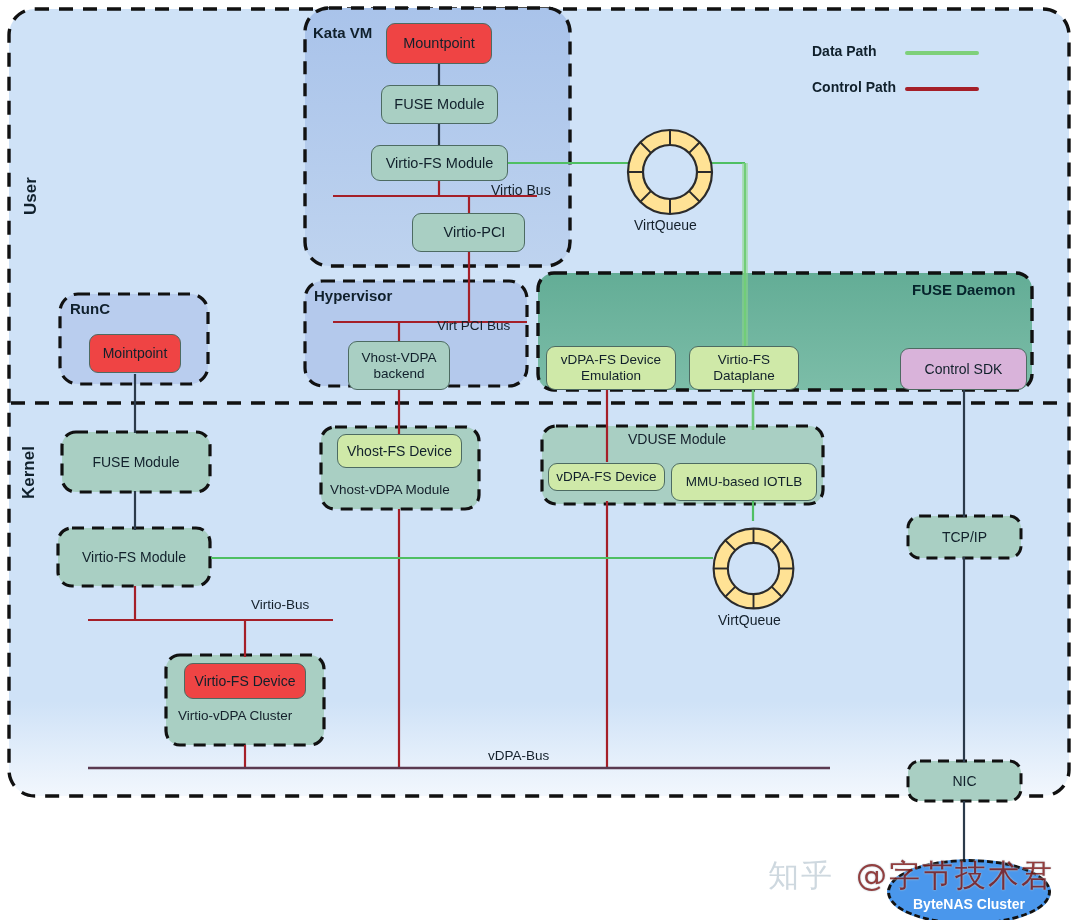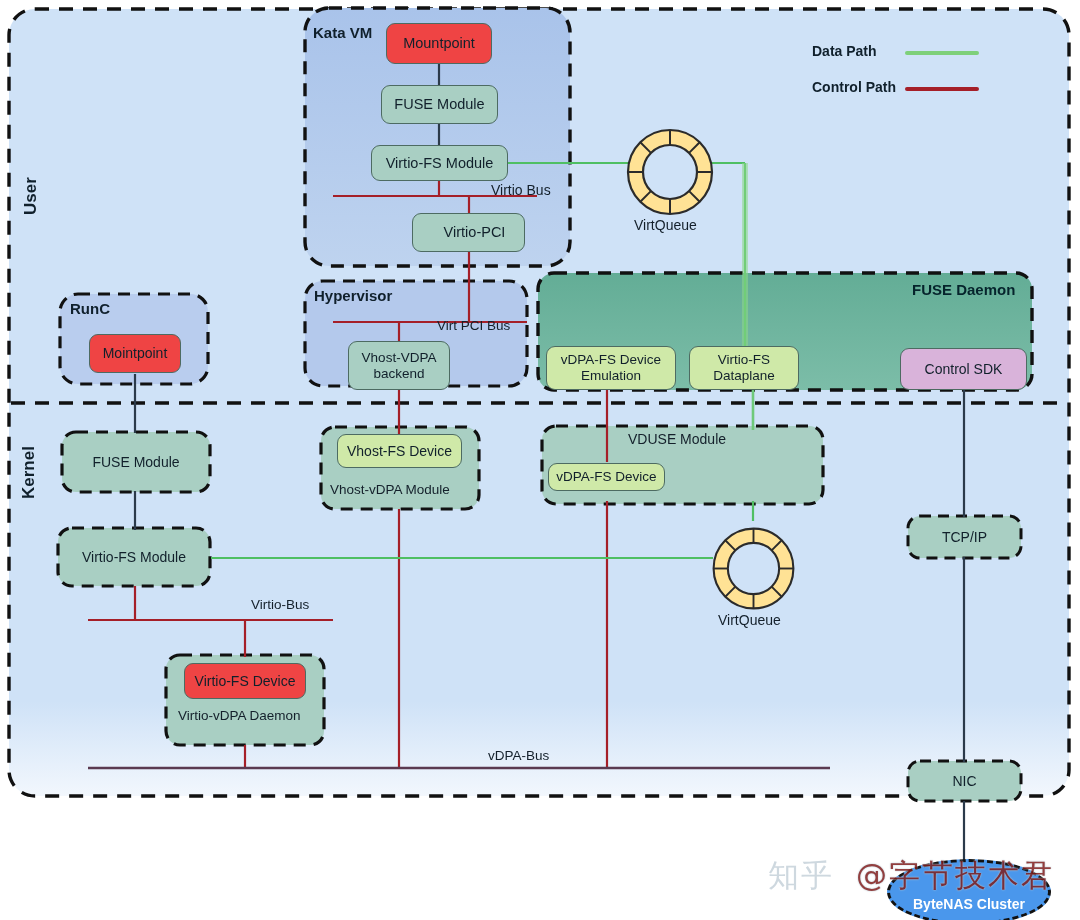--- a/index.html
+++ b/index.html
@@ -178,21 +178,21 @@
     <div class="lbl" style="left:812px;top:79px;font-size:14px;">Control Path</div>
     <div style="position:absolute;left:905px;top:87px;width:74px;height:4px;background:#a51f28;border-radius:2px;"></div>
   </div>
 
   <div class="lbl" style="left:313px;top:24px;font-size:15px;">Kata VM</div>
   <div class="lbl" style="left:70px;top:300px;font-size:15px;">RunC</div>
   <div class="lbl" style="left:314px;top:287px;font-size:15px;">Hypervisor</div>
   <div class="lbl" style="left:912px;top:281px;font-size:15px;color:#06242c;">FUSE Daemon</div>
   <div class="plain" style="left:628px;top:431px;font-size:14px;">VDUSE Module</div>
   <div class="plain" style="left:330px;top:482px;font-size:13.5px;">Vhost-vDPA Module</div>
-  <div class="plain" style="left:178px;top:708px;font-size:13.5px;">Virtio-vDPA Daemon</div>
+  <div class="plain" style="left:178px;top:708px;font-size:13.5px;">Virtio-vDPA Cluster</div>
 
   <div class="plain" style="left:491px;top:182px;font-size:14px;">Virtio Bus</div>
   <div class="plain" style="left:437px;top:318px;font-size:13.5px;">Virt PCI Bus</div>
   <div class="plain" style="left:251px;top:597px;font-size:13.5px;">Virtio-Bus</div>
   <div class="plain" style="left:488px;top:748px;font-size:13.5px;">vDPA-Bus</div>
 
   <div class="plain" style="left:634px;top:217px;font-size:14px;">VirtQueue</div>
   <div class="plain" style="left:718px;top:612px;font-size:14px;">VirtQueue</div>
 
   <div class="box rb greenmid" style="left:386px;top:23px;width:106px;height:41px;font-size:14.5px;">Mountpoint</div>
@@ -207,20 +207,21 @@
   <div class="box rb greenlite" style="left:546px;top:346px;width:130px;height:44px;font-size:13.5px;padding:1px 4px;">vDPA-FS Device Emulation</div>
   <div class="box rb greenlite" style="left:689px;top:346px;width:110px;height:44px;font-size:13.5px;">Virtio-FS Dataplane</div>
   <div class="box rb purple" style="left:900px;top:348px;width:127px;height:42px;font-size:14px;">Control SDK</div>
 
   <div class="box" style="left:62px;top:432px;width:148px;height:60px;font-size:14px;">FUSE Module</div>
   <div class="box" style="left:58px;top:528px;width:152px;height:58px;font-size:14px;">Virtio-FS Module</div>
 
   <div class="box rb greenlite" style="left:337px;top:434px;width:125px;height:34px;font-size:14px;">Vhost-FS Device</div>
 
   <div class="box rb greenlite" style="left:548px;top:463px;width:117px;height:28px;font-size:13.5px;">vDPA-FS Device</div>
+  <div class="box rb greenlite" style="left:671px;top:463px;width:146px;height:38px;font-size:13.5px;">MMU-based IOTLB</div>
 
   <div class="box rb greenmid" style="left:184px;top:663px;width:122px;height:36px;font-size:14px;">Virtio-FS Device</div>
 
   <div class="box" style="left:908px;top:516px;width:113px;height:42px;font-size:14px;">TCP/IP</div>
   <div class="box" style="left:908px;top:761px;width:113px;height:40px;font-size:14px;">NIC</div>
 
   <div class="ellipse" style="left:887px;top:859px;width:158px;height:60px;">
     <span>ByteNAS Cluster</span>
   </div>
 

